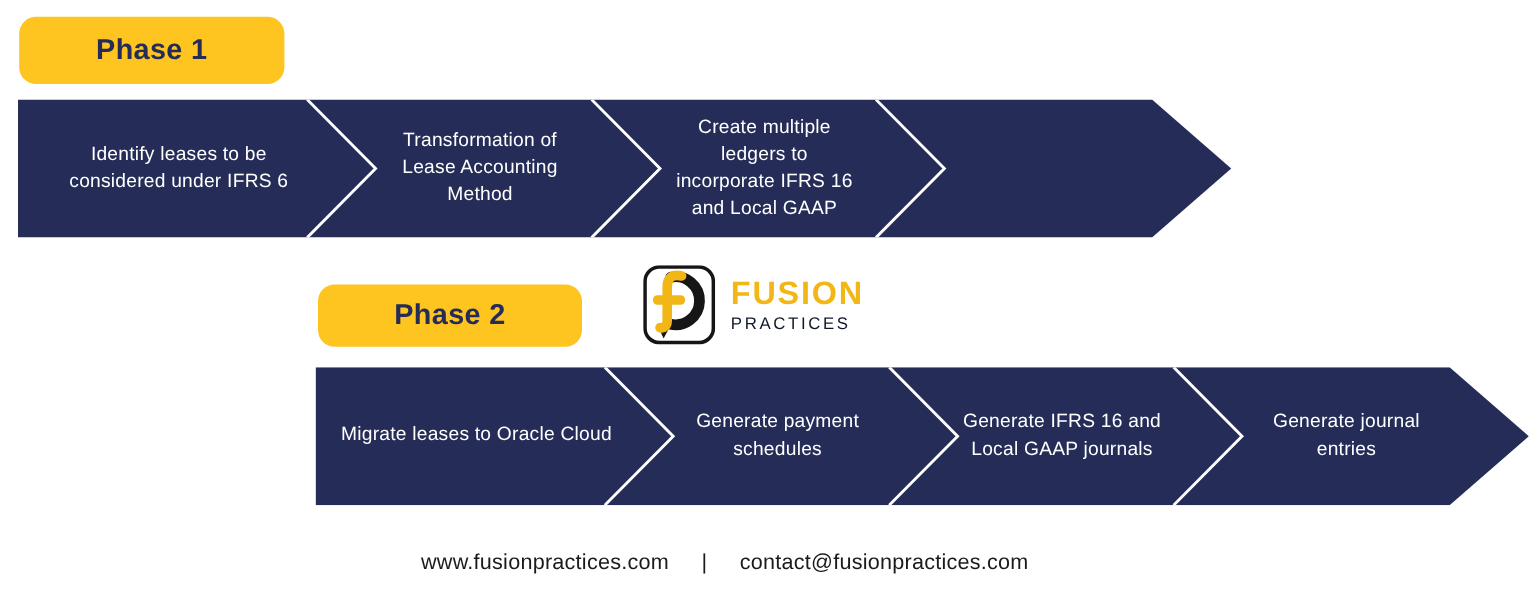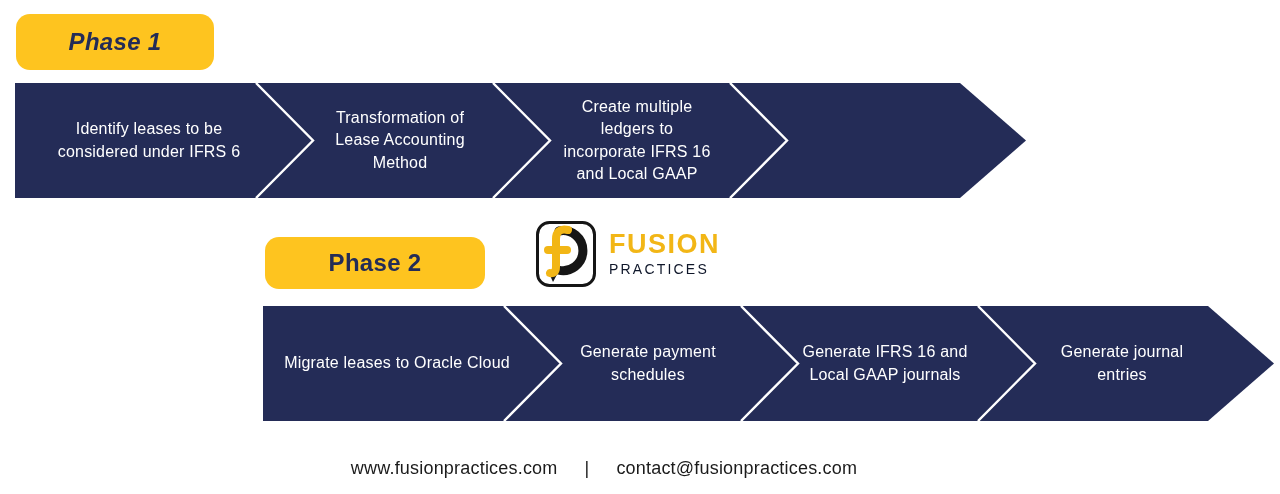--- a/index.html
+++ b/index.html
@@ -14,21 +14,21 @@
 
   
   .badge {
     position: absolute;
     background: var(--yellow, #FEC41F);
     border-radius: 14px;
     display: flex;
     align-items: center;
     justify-content: center;
   }
-  .badge-1 { left: 16px;  top: 14px;  width: 198px; height: 56px; font-style: italic; }
+  .badge-1 { left: 16px;  top: 14px;  width: 221px; height: 56px; }
   .badge-2 { left: 265px; top: 237px; width: 220px; height: 52px; text-align: center; }
   .badge-label {
     color: var(--navy, #242C57);
     font-size: 24px;
     font-weight: 700;
     letter-spacing: 0.3px;
   }
 
   
   .band { position: absolute; width: 1011px; height: 115px; }

